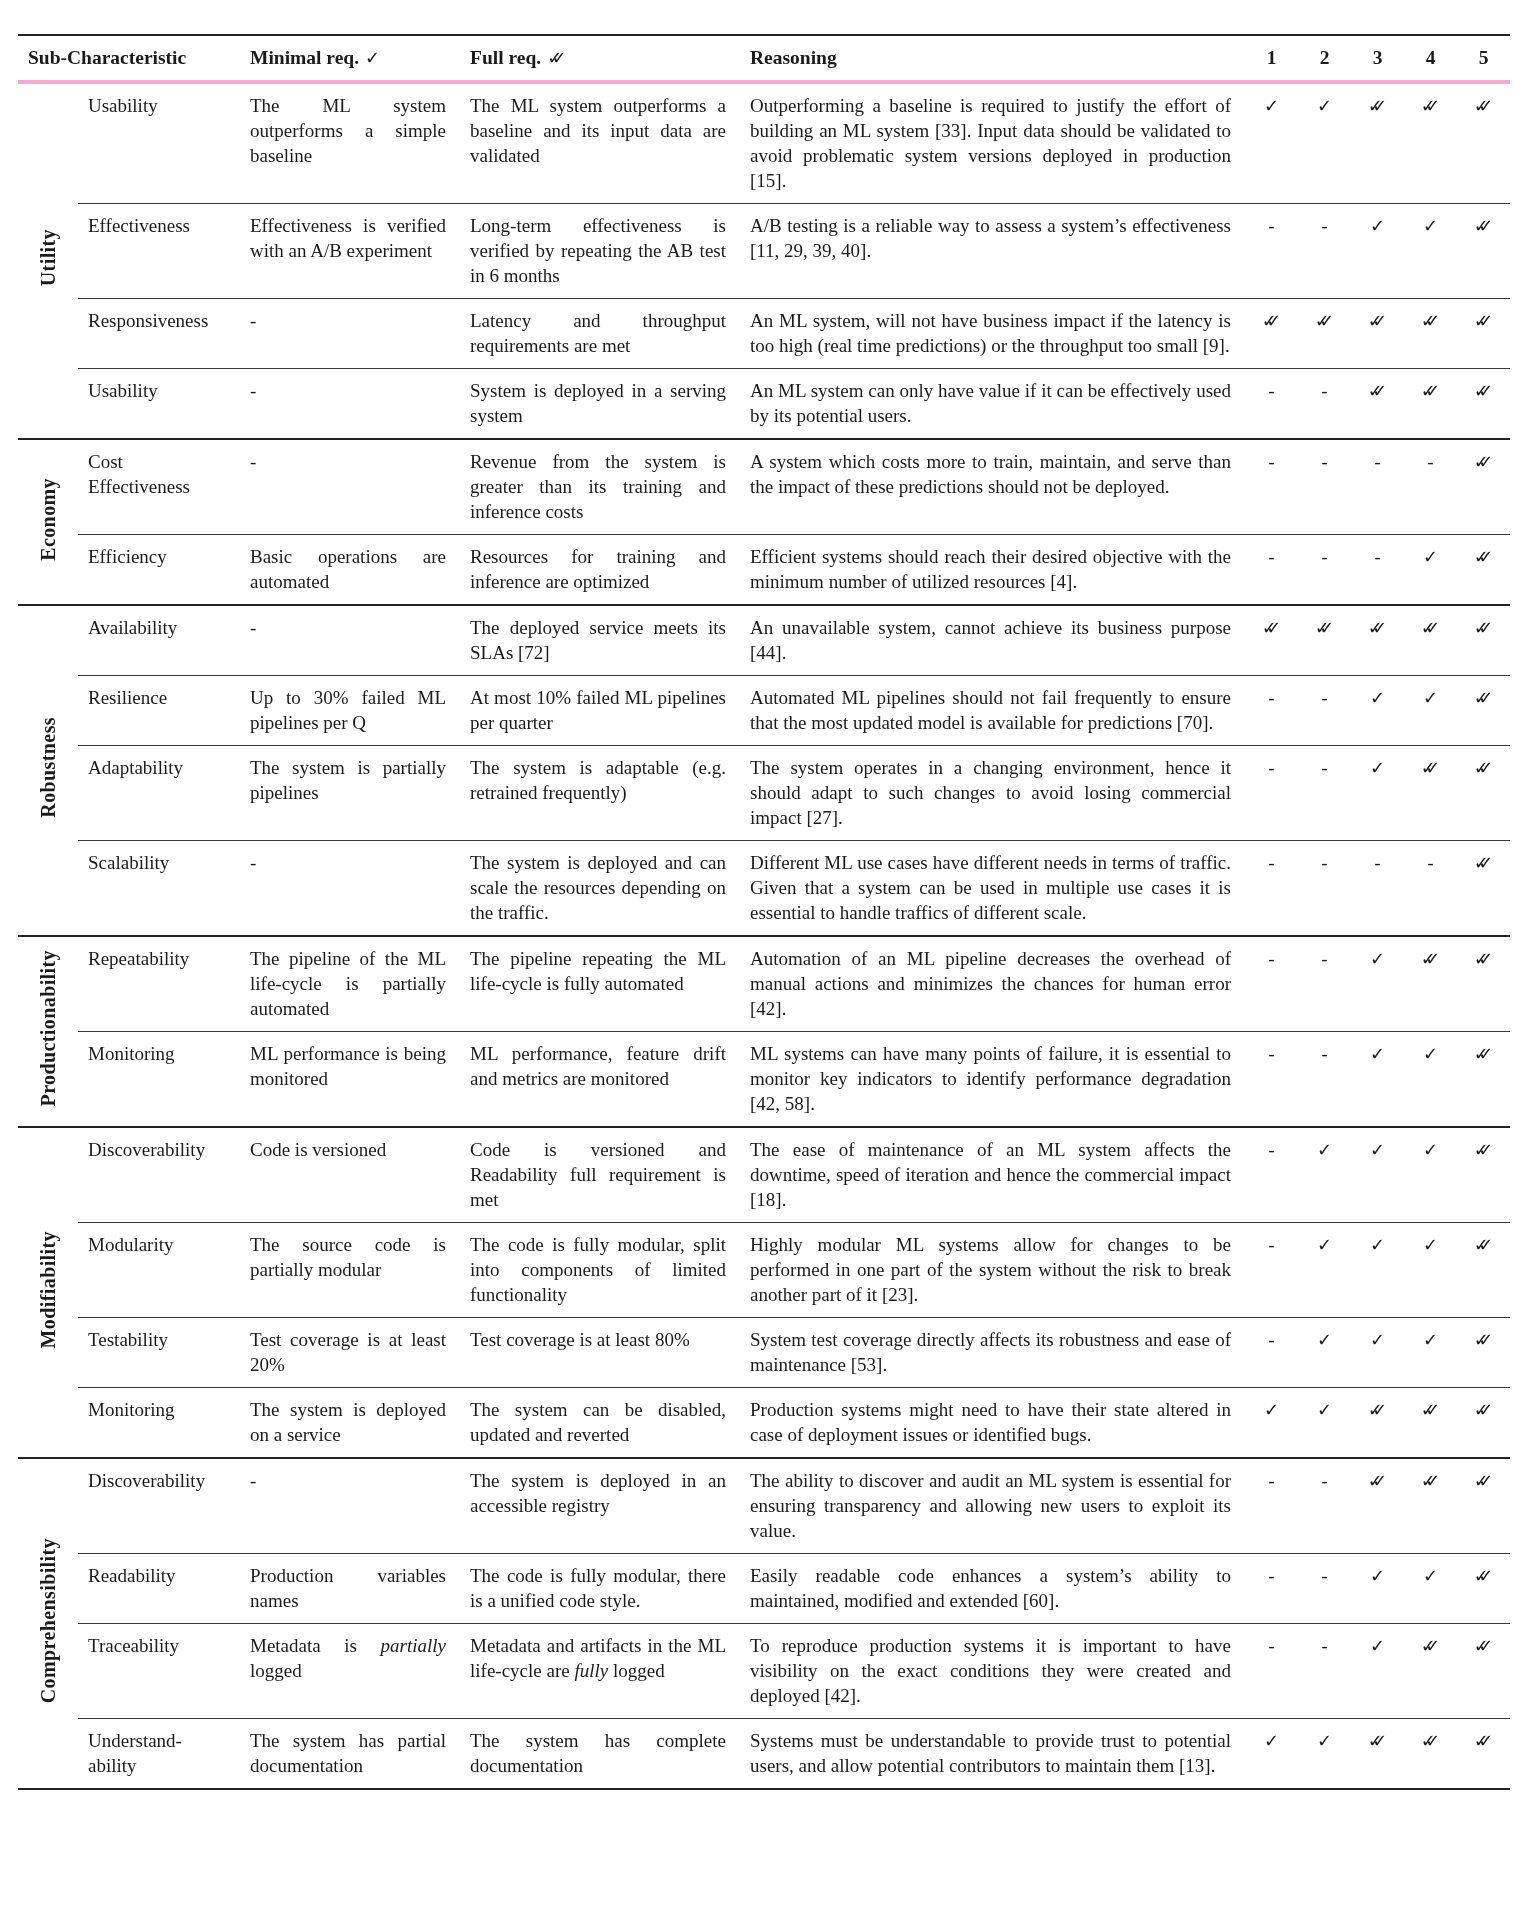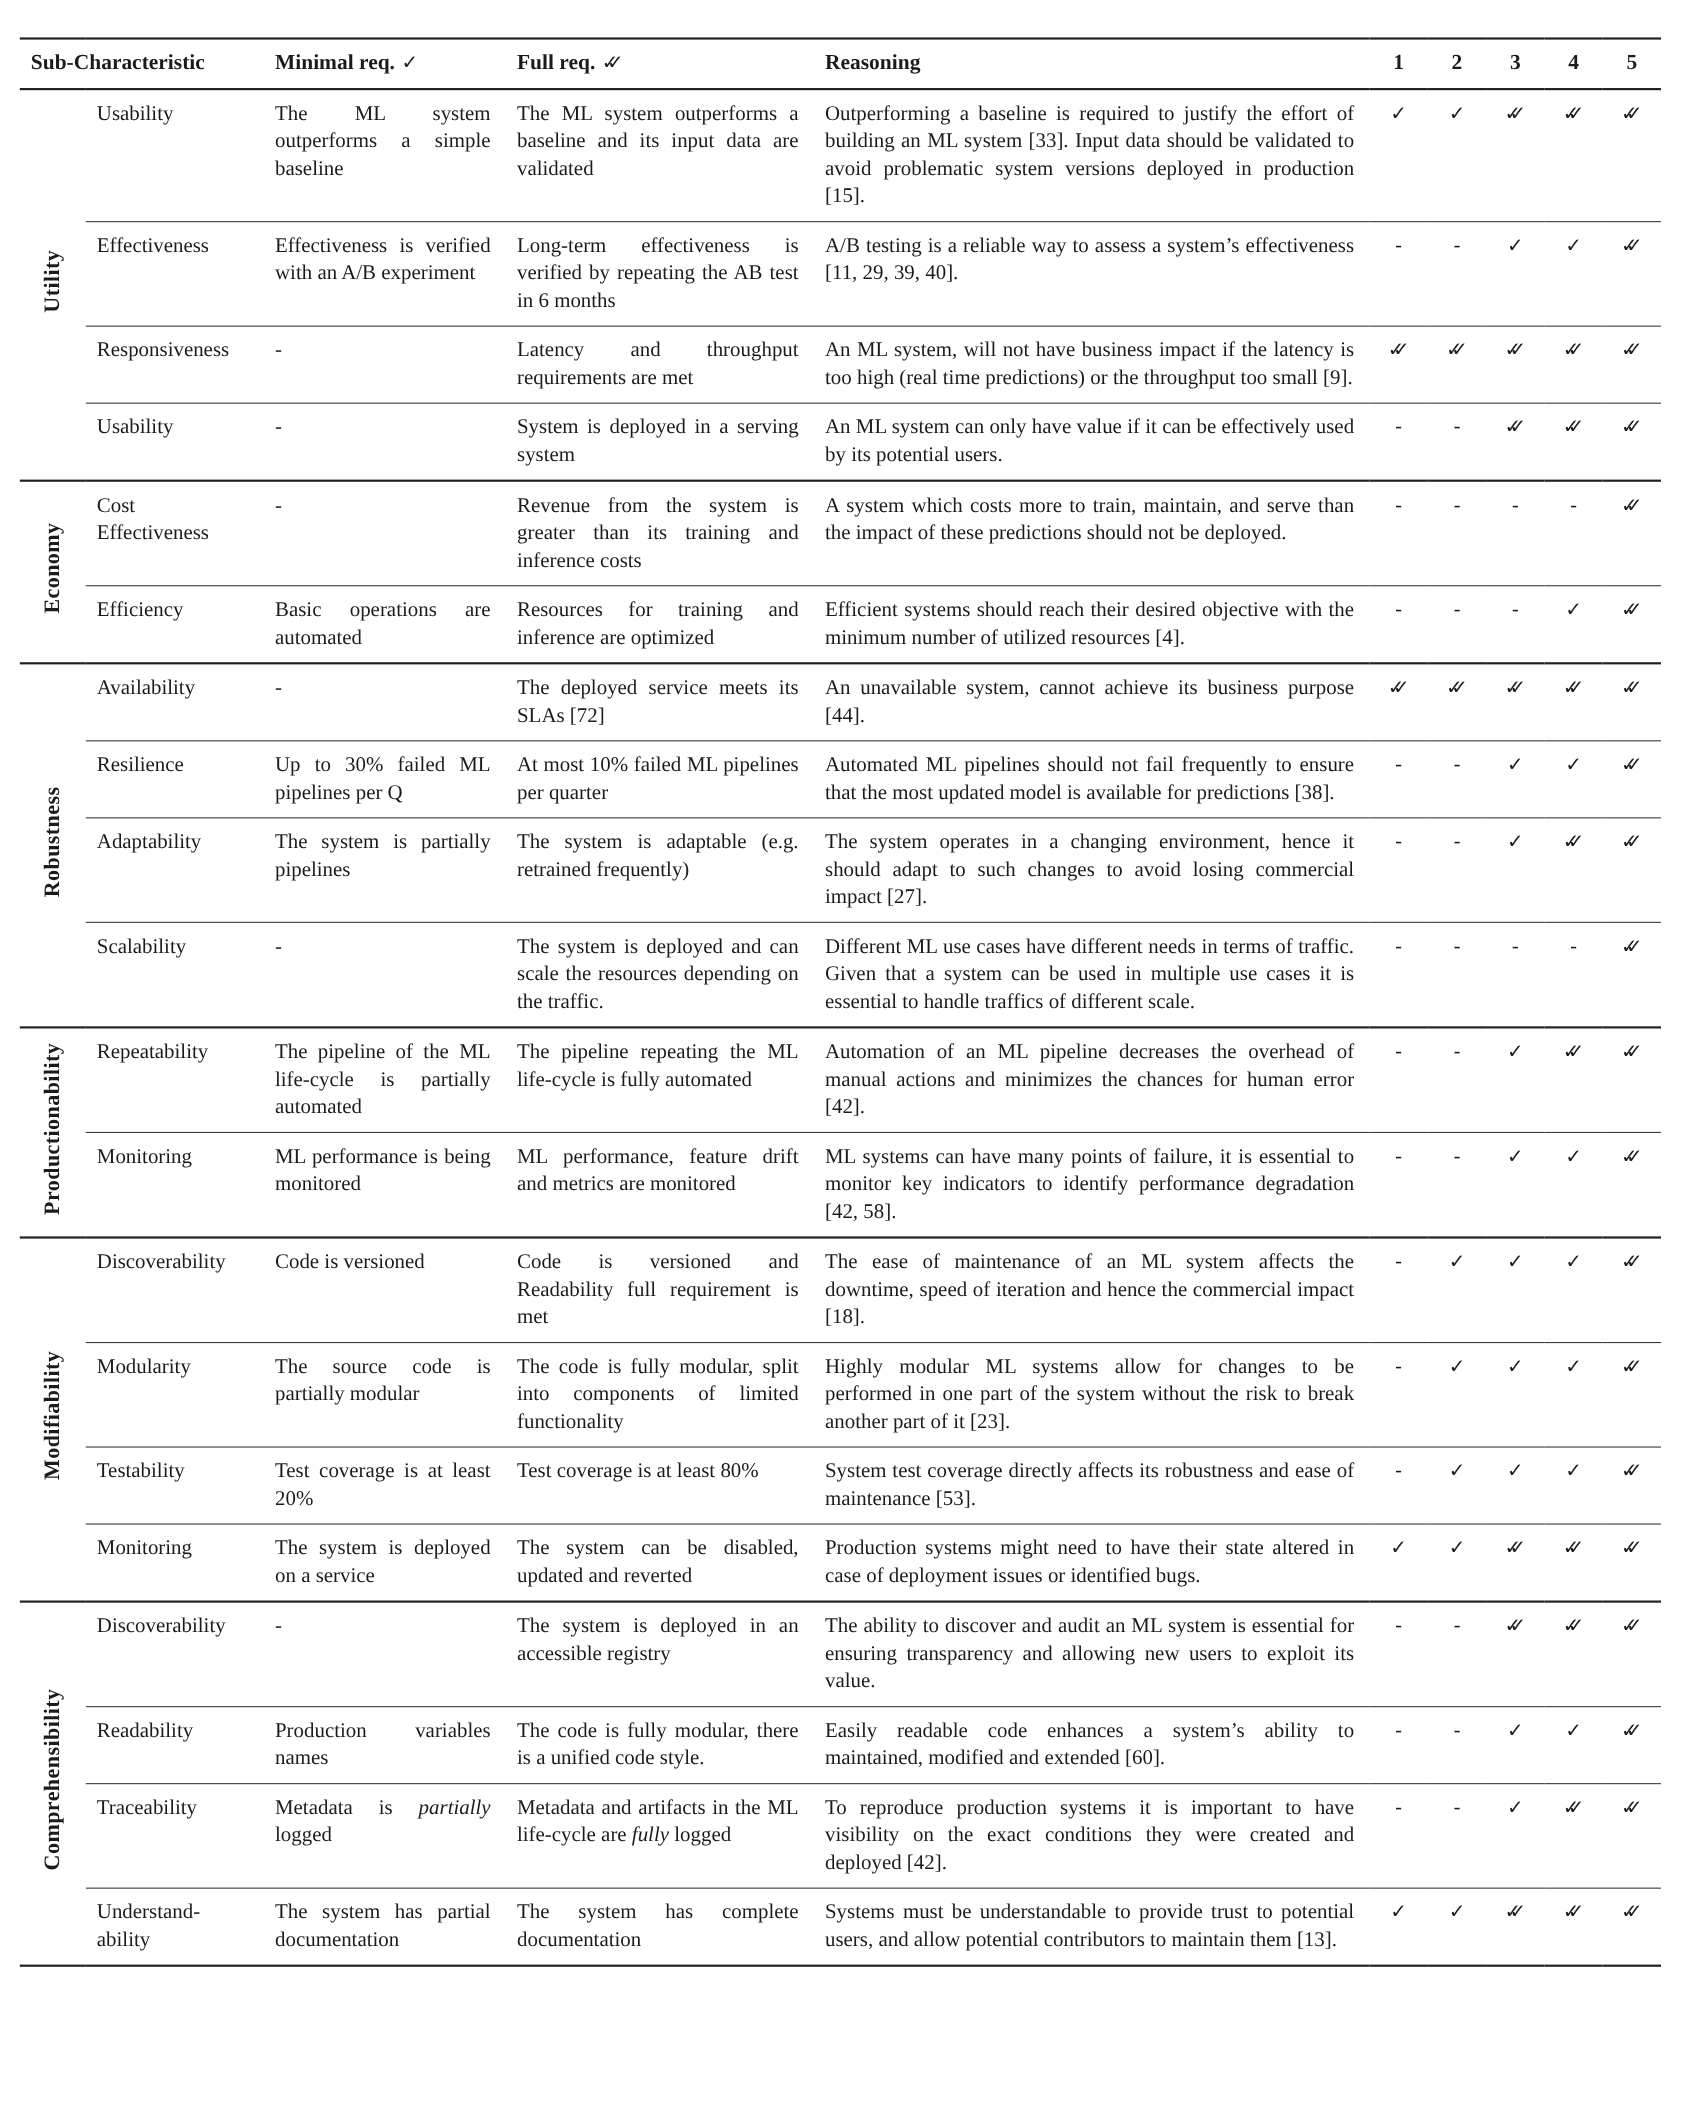--- a/index.html
+++ b/index.html
@@ -21,21 +21,21 @@
     border-bottom: 2px solid #222;
   }
   col.c-group { width: 60px; }
   col.c-name  { width: 162px; }
   col.c-min   { width: 220px; }
   col.c-full  { width: 280px; }
   col.c-reason{ width: 505px; }
   col.c-mark  { width: 53px; }
 
   thead th {
-    border-bottom: 1px solid #f9a8d4;
+    border-bottom: 4px solid #f9a8d4;
     font-size: 19.5px;
     font-weight: bold;
     text-align: left;
     padding: 11px 10px 11px 10px;
     vertical-align: middle;
     white-space: nowrap;
   }
   thead th.h-level { text-align: center; padding-left: 0; padding-right: 0; }
 
   td {
@@ -187,21 +187,21 @@
         <td class="cmark"><span class="mark-check2">✓✓</span></td>
         <td class="cmark"><span class="mark-check2">✓✓</span></td>
         <td class="cmark"><span class="mark-check2">✓✓</span></td>
         <td class="cmark"><span class="mark-check2">✓✓</span></td>
         <td class="cmark"><span class="mark-check2">✓✓</span></td>
       </tr>
       <tr class="sub">
         <td class="cname">Resilience</td>
         <td class="ctext">Up to 30% failed ML pipelines per Q</td>
         <td class="ctext">At most 10% failed ML pipelines per quarter</td>
-        <td class="ctext">Automated ML pipelines should not fail frequently to ensure that the most updated model is available for predictions [38].</td>
+        <td class="ctext">Automated ML pipelines should not fail frequently to ensure that the most updated model is available for predictions [70].</td>
         <td class="cmark"><span class="mark-dash">-</span></td>
         <td class="cmark"><span class="mark-dash">-</span></td>
         <td class="cmark"><span class="mark-check">✓</span></td>
         <td class="cmark"><span class="mark-check">✓</span></td>
         <td class="cmark"><span class="mark-check2">✓✓</span></td>
       </tr>
       <tr class="sub">
         <td class="cname">Adaptability</td>
         <td class="ctext">The system is partially pipelines</td>
         <td class="ctext">The system is adaptable (e.g. retrained frequently)</td>

